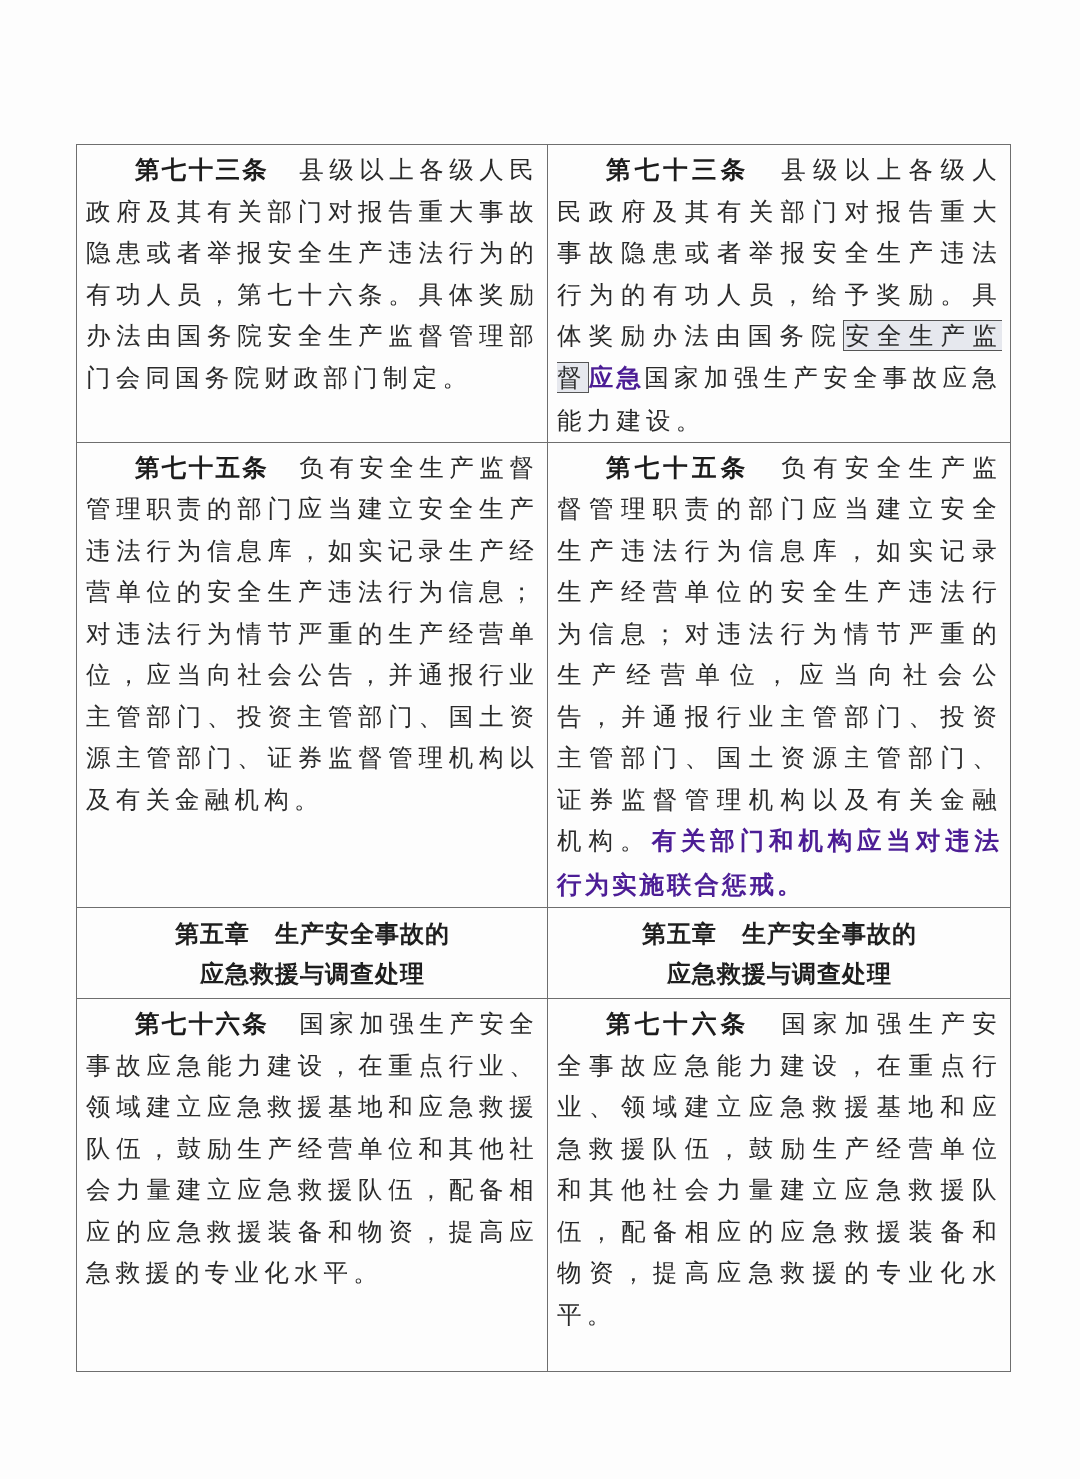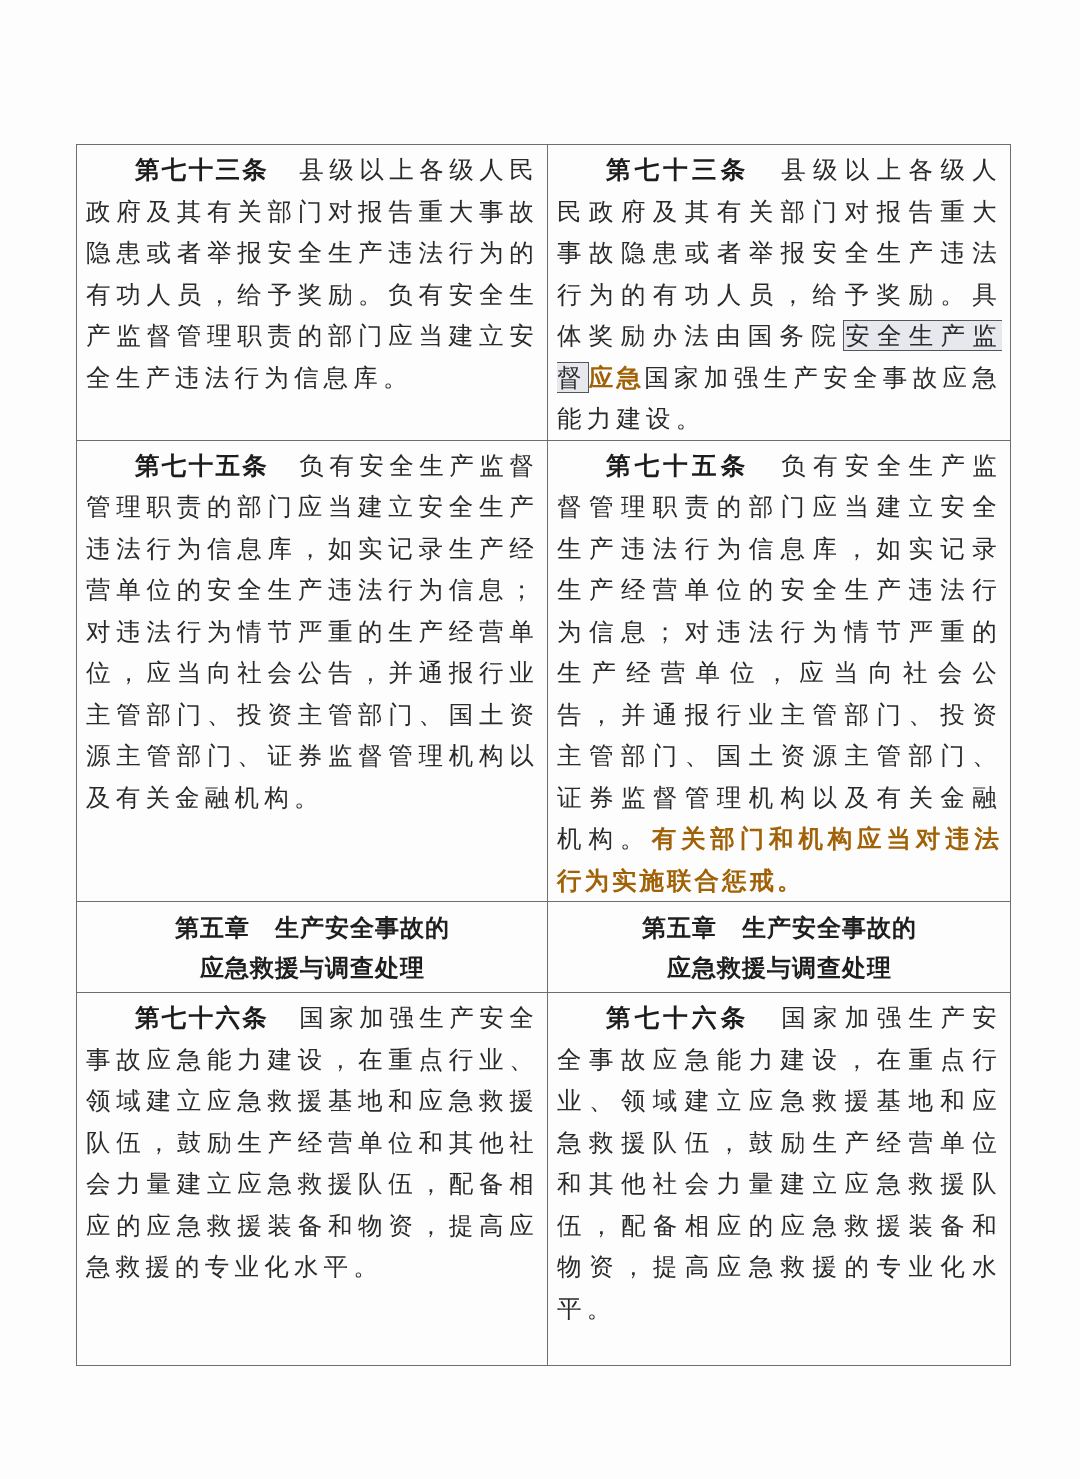--- a/index.html
+++ b/index.html
@@ -15,21 +15,21 @@
   }
   .page-table td {
     border: 1.5px solid #6e6e6e; vertical-align: top;
     padding: 4px 8px 0 9px; font-size: 24.5px; line-height: 41.5px;
     letter-spacing: 5.2px; word-break: break-all; text-align: justify;
   }
   .col-left { width: 471px; }
   .col-right { width: 463px; }
   .para { margin: 0; text-indent: 2em; }
   .art-title { font-weight: bold; font-family: "DejaVu Sans", "Liberation Sans", sans-serif; letter-spacing: 2px; color: #1c1c1c; }
-  .bold { font-weight: bold; font-family: Liberation Sans, sans-serif; color: #a16207; letter-spacing: 3px; }
+  .bold { font-weight: bold; font-family: Liberation Mono, monospace; color: #4c1d95; letter-spacing: 3px; }
   .deleted {
     border: 1.5px solid #555; background: #e6e8ee; padding: 0 1px;
   }
   .chapter td {
     text-align: center; font-family: "DejaVu Sans", "Liberation Sans", sans-serif;
     font-weight: bold; letter-spacing: 1px; padding-top: 6px; padding-bottom: 4px;
     line-height: 40px; font-size: 24px; color: #1e1e1e; margin-left: 44px;
   }
   .row-73 td { height: 245px; }
   .row-74 td { height: 160px; }
@@ -46,21 +46,21 @@
 
 <table class="page-table">
   <colgroup>
       <col class="col-left">
       <col class="col-right">
     </colgroup>
 
   <tbody>
       <tr class="row-73">
     <td>
-      <p class="para"><span class="art-title">第七十三条</span>　<span>县级以上各级人民政府及其有关部门对报告重大事故隐患或者举报安全生产违法行为的有功人员，给予奖励。负有安全生产监督管理职责的部门应当建立安全生产违法行为信息库。</span></p>
+      <p class="para"><span class="art-title">第七十三条</span>　<span>县级以上各级人民政府及其有关部门对报告重大事故隐患或者举报安全生产违法行为的有功人员，第七十六条。具体奖励办法由国务院安全生产监督管理部门会同国务院财政部门制定。</span></p>
     </td>
     <td>
       <p class="para"><span class="art-title">第七十三条</span>　<span>县级以上各级人民政府及其有关部门对报告重大事故隐患或者举报安全生产违法行为的有功人员，给予奖励。具体奖励办法由国务院</span><span class="deleted">安全生产监督</span><span class="bold">应急</span><span>国家加强生产安全事故应急能力建设。</span></p>
     </td>
   </tr>
 
 
   <tr class="row-75">
     <td>
       <p class="para"><span class="art-title">第七十五条</span>　<span>负有安全生产监督管理职责的部门应当建立安全生产违法行为信息库，如实记录生产经营单位的安全生产违法行为信息；对违法行为情节严重的生产经营单位，应当向社会公告，并通报行业主管部门、投资主管部门、国土资源主管部门、证券监督管理机构以及有关金融机构。</span></p>

